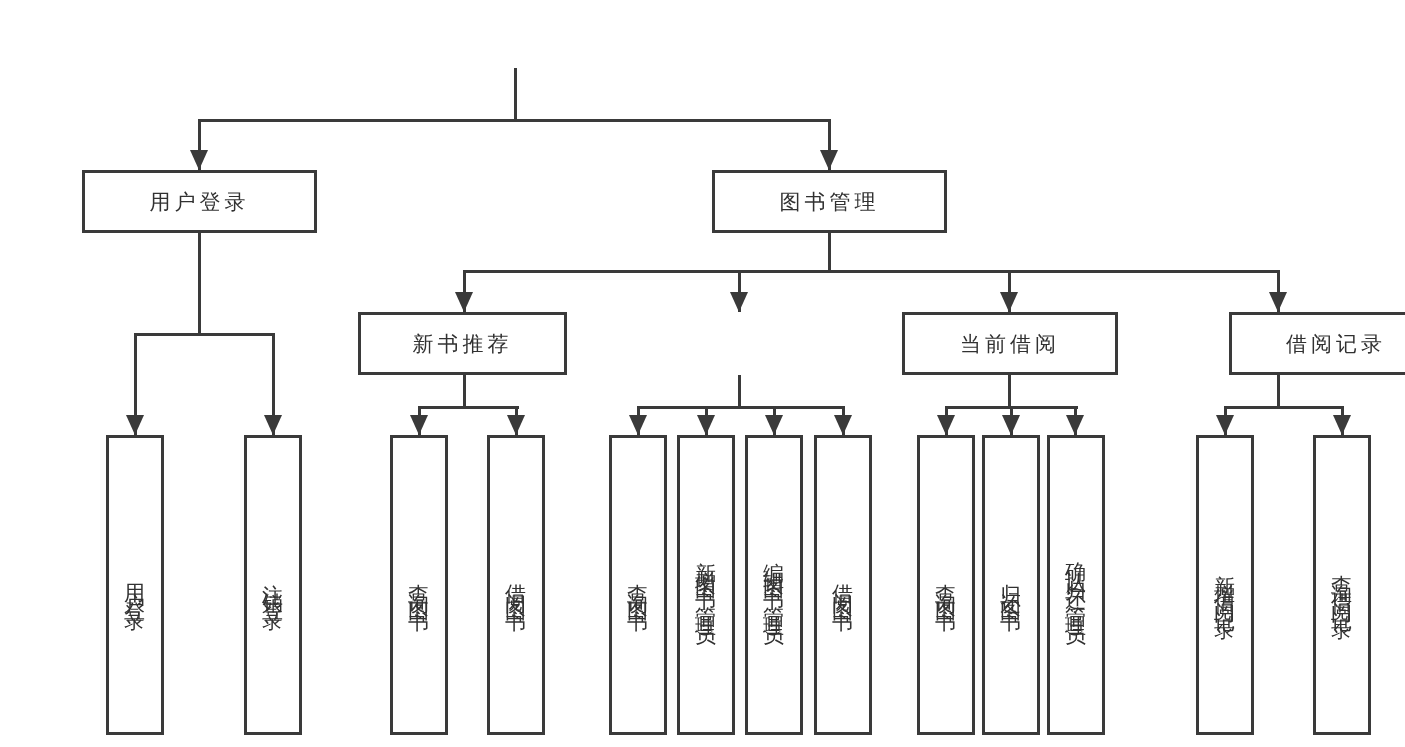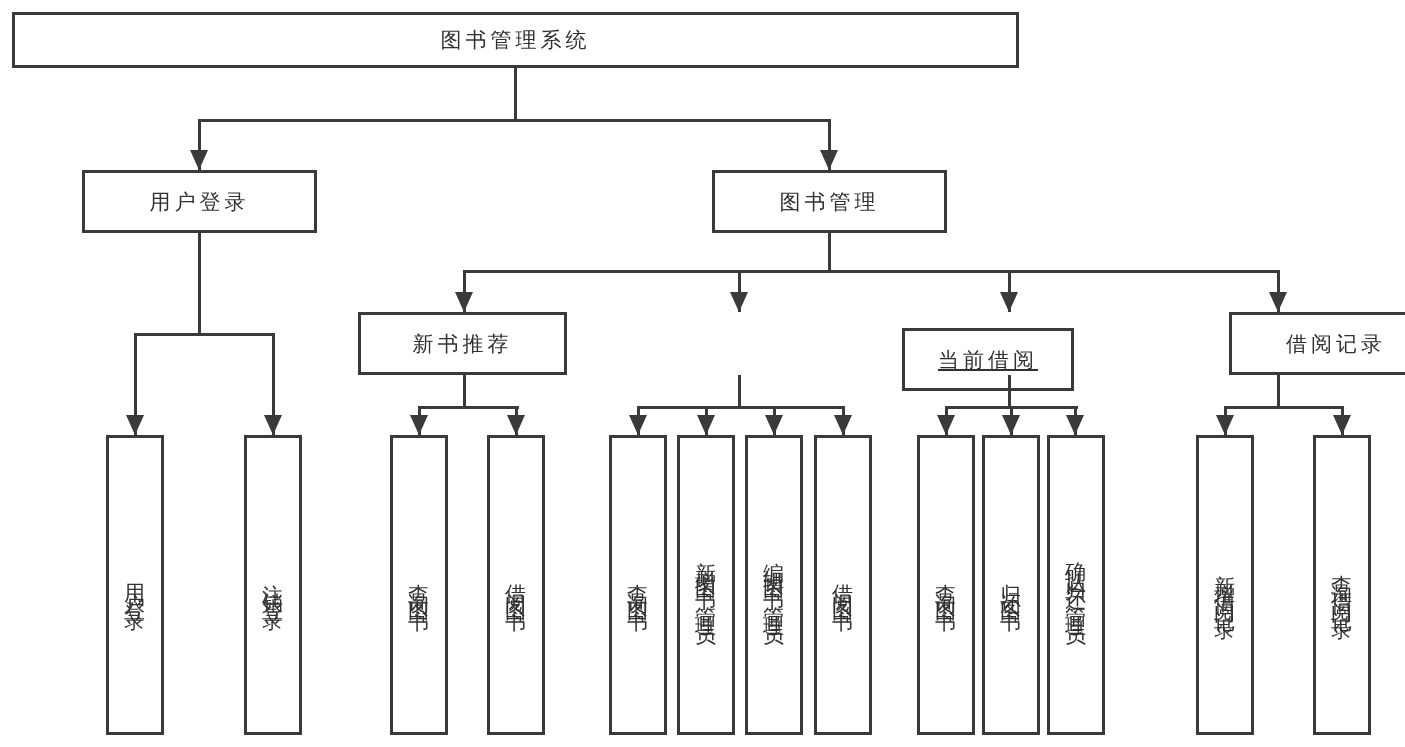--- a/index.html
+++ b/index.html
@@ -51,23 +51,20 @@
     color:var(--wm);
     z-index:10;
     letter-spacing:1px;
   }
 </style>
 </head>
 <body>
 
 <div class="stage">
 
-  <div class="box box-h" style="left:12px;top:12px;width:1007px;height:56px;">
-    <span>图书管理系统</span>
-  </div>
 
   <div class="vl" style="left:514px;top:68px;height:53px;"></div>
   <div class="hl" style="left:198px;top:119px;width:633px;"></div>
   <div class="vl" style="left:198px;top:119px;height:51px;"></div>
   <div class="ar" style="left:190px;top:150px;"></div>
   <div class="vl" style="left:828px;top:119px;height:51px;"></div>
   <div class="ar" style="left:820px;top:150px;"></div>
 
   <div class="box box-h" style="left:82px;top:170px;width:235px;height:63px;">
     <span>用户登录</span>
@@ -90,21 +87,21 @@
   <div class="vl" style="left:738px;top:270px;height:42px;"></div>
   <div class="ar" style="left:730px;top:292px;"></div>
   <div class="vl" style="left:1008px;top:270px;height:42px;"></div>
   <div class="ar" style="left:1000px;top:292px;"></div>
   <div class="vl" style="left:1277px;top:270px;height:42px;"></div>
   <div class="ar" style="left:1269px;top:292px;"></div>
 
   <div class="box box-h" style="left:358px;top:312px;width:209px;height:63px;">
     <span>新书推荐</span>
   </div>
-  <div class="box box-h" style="left:902px;top:328px;width:172px;height:63px;text-decoration:underline;">
+  <div class="box box-h" style="left:902px;top:312px;width:216px;height:63px;">
     <span>当前借阅</span>
   </div>
   <div class="box box-h" style="left:1229px;top:312px;width:214px;height:63px;">
     <span>借阅记录</span>
   </div>
 
   <div class="vl" style="left:463px;top:375px;height:34px;"></div>
   <div class="hl" style="left:418px;top:406px;width:101px;"></div>
   <div class="vl" style="left:418px;top:406px;height:29px;"></div>
   <div class="ar" style="left:410px;top:415px;"></div>

